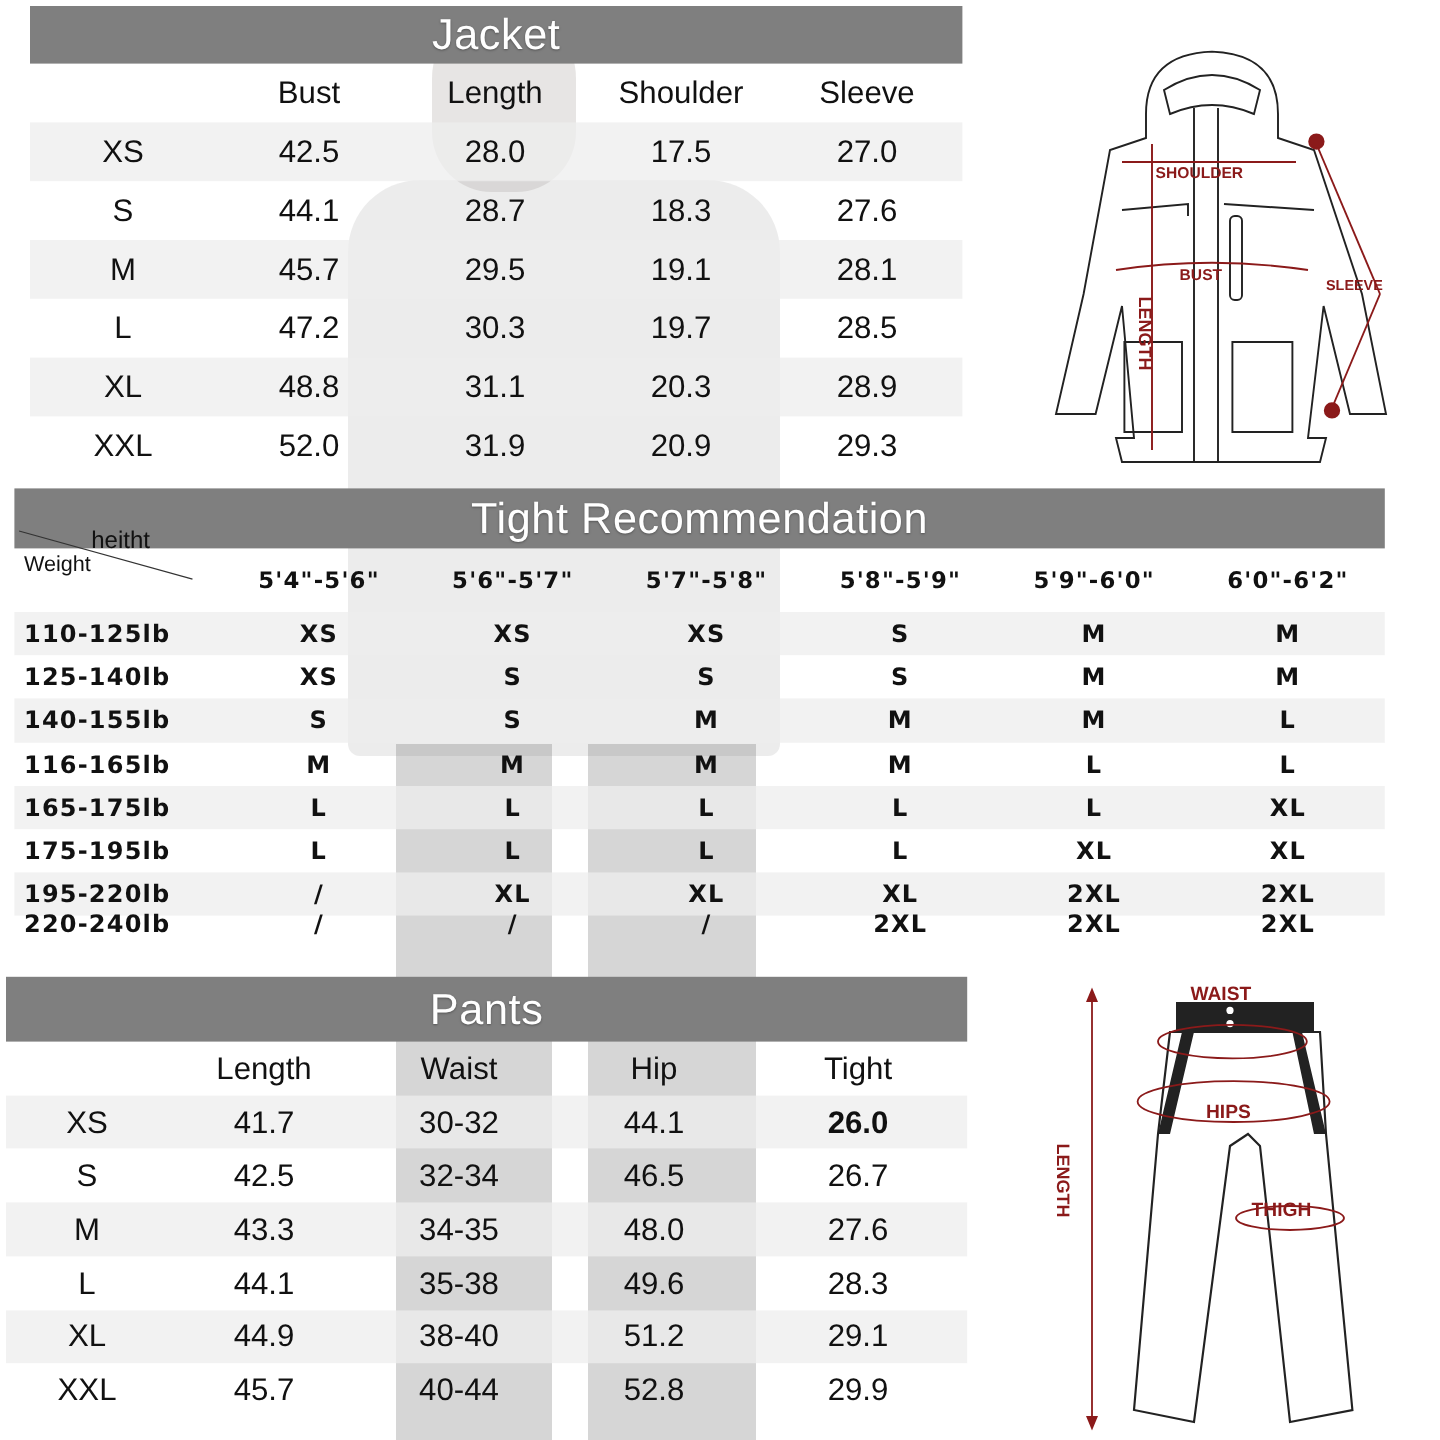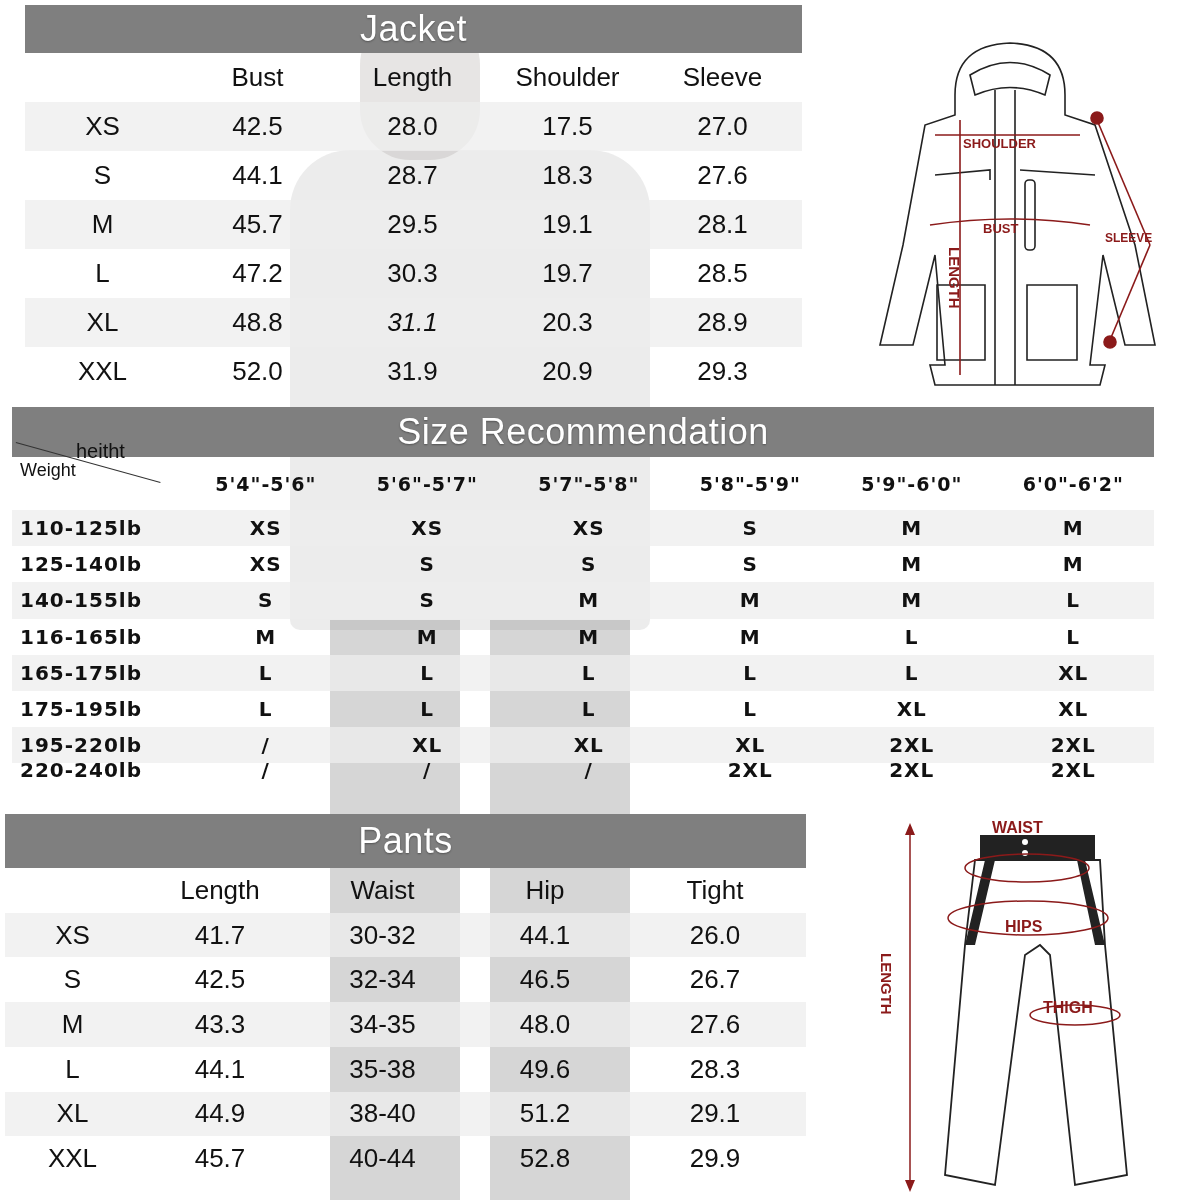--- a/index.html
+++ b/index.html
@@ -86,21 +86,21 @@
     <div class="row" style="left:25px;top:249px;width:777px;height:49px;">
       <div class="cell" style="width:155px;">L</div>
       <div class="cell" style="width:155px;">47.2</div>
       <div class="cell" style="width:155px;">30.3</div>
       <div class="cell" style="width:155px;">19.7</div>
       <div class="cell" style="width:155px;">28.5</div>
     </div>
     <div class="row alt" style="left:25px;top:298px;width:777px;height:49px;">
       <div class="cell" style="width:155px;">XL</div>
       <div class="cell" style="width:155px;">48.8</div>
-      <div class="cell" style="width:155px;font-style:italic;">31.1</div>
+      <div class="cell" style="width:155px;">31.1</div>
       <div class="cell" style="width:155px;">20.3</div>
       <div class="cell" style="width:155px;">28.9</div>
     </div>
     <div class="row" style="left:25px;top:347px;width:777px;height:49px;">
       <div class="cell" style="width:155px;">XXL</div>
       <div class="cell" style="width:155px;">52.0</div>
       <div class="cell" style="width:155px;">31.9</div>
       <div class="cell" style="width:155px;">20.9</div>
       <div class="cell" style="width:155px;">29.3</div>
     </div>
@@ -125,21 +125,21 @@
     <circle cx="232" cy="83" r="6"></circle>
     <circle cx="245" cy="307" r="6"></circle>
   </g>
   <text class="lbl" x="98" y="113" font-size="13">SHOULDER</text>
   <text class="lbl" x="118" y="198" font-size="13">BUST</text>
   <text class="lbl" x="240" y="207" font-size="12">SLEEVE</text>
   <text class="lbl" x="0" y="0" font-size="15" transform="translate(84,212) rotate(90)">LENGTH</text>
 </svg>
 
 <div class="band" style="left:12px;top:407px;width:1142px;height:50px;padding-left:0;">
-  <span>Size Recommendation</span>
+  <span>Tight Recommendation</span>
 </div>
 <div class="diag-corner">
   <div class="line"></div>
   <span class="h">heitht</span>
   <span class="w">Weight</span>
 </div>
 <div id="rec-table">
     <div class="row rec" style="left:12px;top:460px;width:1142px;height:48px;">
       <div class="cell first" style="width:175px;"></div>
       <div class="cell" style="width:163.5px;font-size:19px;">5'4"-5'6"</div>
@@ -232,21 +232,21 @@
       <div class="cell" style="width:160px;">Length</div>
       <div class="cell" style="width:165px;">Waist</div>
       <div class="cell" style="width:160px;">Hip</div>
       <div class="cell" style="width:180px;">Tight</div>
     </div>
     <div class="row alt" style="left:5px;top:912.7px;width:801px;height:44.7px;">
       <div class="cell" style="width:135px;">XS</div>
       <div class="cell" style="width:160px;">41.7</div>
       <div class="cell" style="width:165px;">30-32</div>
       <div class="cell" style="width:160px;">44.1</div>
-      <div class="cell" style="width:180px;">26.0</div>
+      <div class="cell" style="width:180px;font-weight:bold;">26.0</div>
     </div>
     <div class="row" style="left:5px;top:957.4px;width:801px;height:44.7px;">
       <div class="cell" style="width:135px;">S</div>
       <div class="cell" style="width:160px;">42.5</div>
       <div class="cell" style="width:165px;">32-34</div>
       <div class="cell" style="width:160px;">46.5</div>
       <div class="cell" style="width:180px;">26.7</div>
     </div>
     <div class="row alt" style="left:5px;top:1002.1px;width:801px;height:44.7px;">
       <div class="cell" style="width:135px;">M</div>

